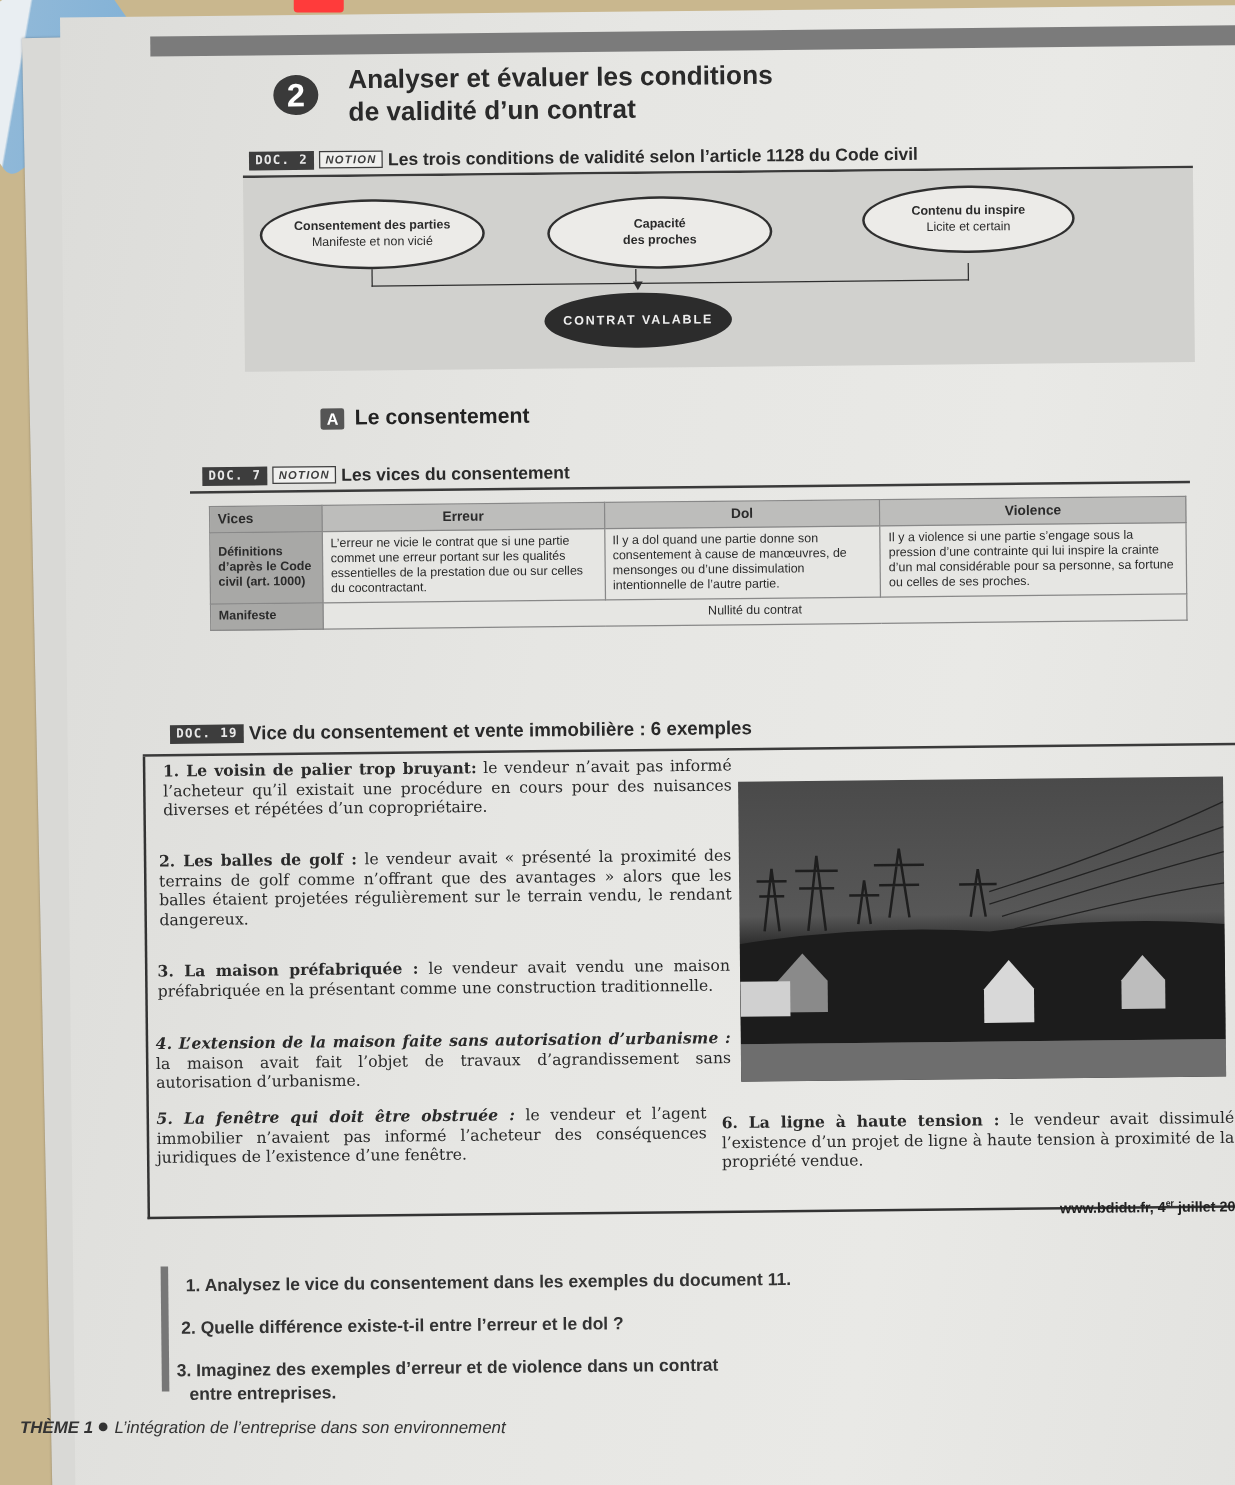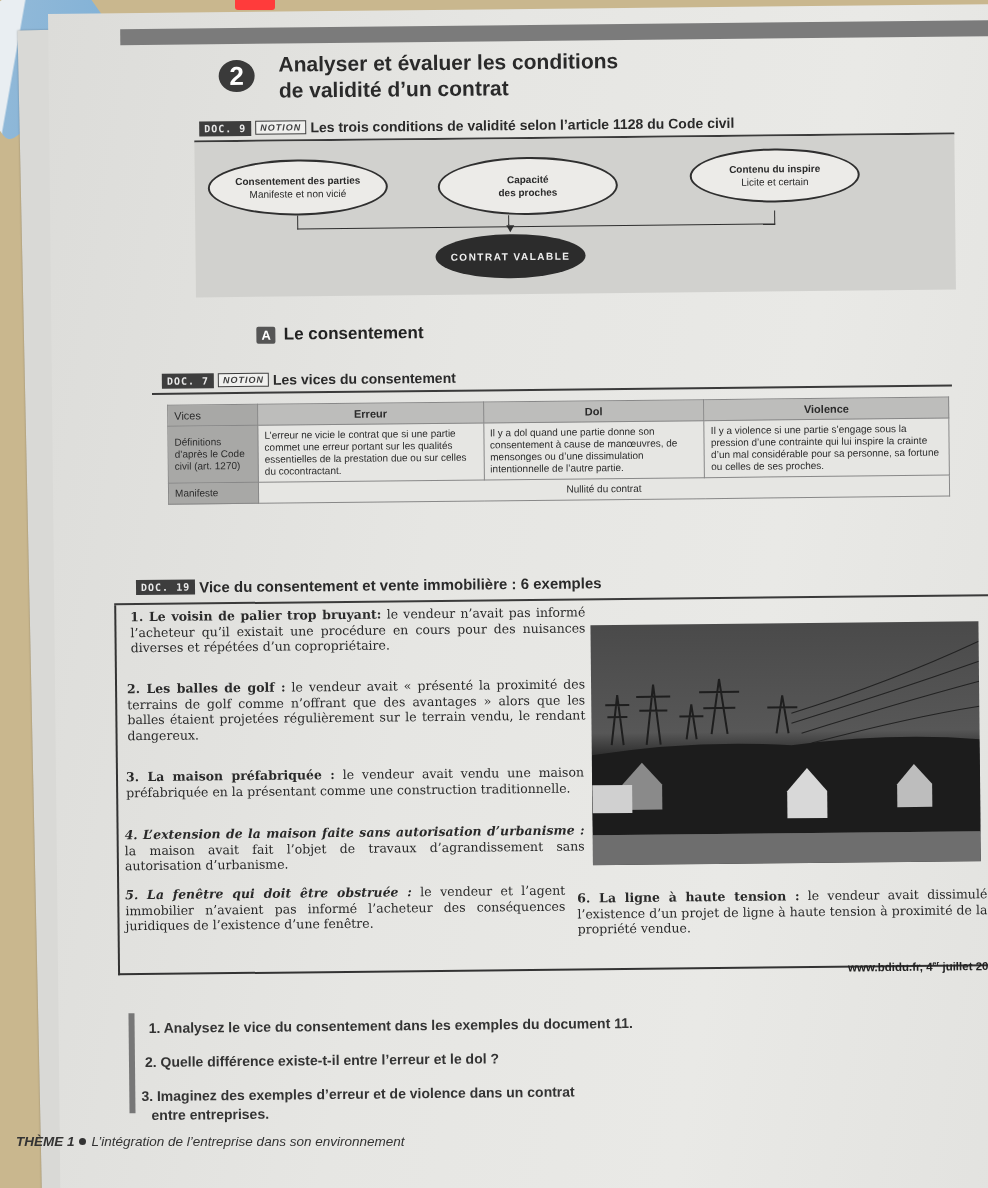--- a/index.html
+++ b/index.html
@@ -85,21 +85,21 @@
   }
   .sub-text { font-weight: bold; font-size: 17px; color: #222; }
 
   
   .vices-table {
     position: absolute; left: 115px; top: 392px; width: 782px;
     border-collapse: collapse; font-size: 10px; line-height: 12px;
   }
   .vices-table td, .vices-table th { border: 1px solid #888; padding: 4px 6px; vertical-align: middle; }
   .vices-table th { background: #bdbdbb; font-weight: bold; font-size: 11px; }
-  .vices-table .rowhead { background: #a8a8a6; font-weight: normal; width: 90px; text-align: left; margin-left: 16px; }
+  .vices-table .rowhead { background: #a8a8a6; font-weight: bold; width: 90px; text-align: left; margin-left: 16px; }
   .vices-table td.cell { background: #e6e6e3; }
   .vices-table td.sanction { background: #e6e6e3; text-align: center; }
 
   
   .doc11-box {
     position: absolute; left: 60px; top: 592px; width: 890px; height: 370px;
     border-left: 2px solid #333; border-bottom: 2px solid #333;
   }
   .example {
     position: absolute; font-family: "DejaVu Serif", serif; font-size: 12.5px;
@@ -137,21 +137,21 @@
 <div class="page">
   <div class="page-topbar"></div>
 
   <div class="section-number">2</div>
   <div class="section-title">
     <div>Analyser et évaluer les conditions</div>
     <div>de validité d’un contrat</div>
   </div>
 
   <div class="doc-header" style="left:150px; top:108px;">
-    <span class="doc-tag">DOC. 9</span>
+    <span class="doc-tag">DOC. 2</span>
     <span class="notion-tag">NOTION</span>
     <span class="doc-title">Les trois conditions de validité selon l’article 1128 du Code civil</span>
   </div>
   <div class="doc-rule" style="left:145px; top:128px; width:760px;"></div>
   <div class="diagram-bg"></div>
   <div class="oval" style="left:158px; top:148px; width:180px; height:56px;">
     <span class="b">Consentement des parties</span>
     <span>Manifeste et non vicié</span>
   </div>
   <div class="oval" style="left:388px; top:148px; width:180px; height:58px;">
@@ -181,21 +181,21 @@
 
   <table class="vices-table">
     <tbody>
         <tr>
       <th class="rowhead">Vices</th>
       <th>Erreur</th>
       <th>Dol</th>
       <th>Violence</th>
     </tr>
     <tr>
-      <td class="rowhead">Définitions d’après le Code civil (art. 1270)</td>
+      <td class="rowhead">Définitions d’après le Code civil (art. 1000)</td>
       <td class="cell">L’erreur ne vicie le contrat que si une partie commet une erreur portant sur les qualités essentielles de la prestation due ou sur celles du cocontractant.</td>
       <td class="cell">Il y a dol quand une partie donne son consentement à cause de manœuvres, de mensonges ou d’une dissimulation intentionnelle de l’autre partie.</td>
       <td class="cell">Il y a violence si une partie s’engage sous la pression d’une contrainte qui lui inspire la crainte d’un mal considérable pour sa personne, sa fortune ou celles de ses proches.</td>
     </tr>
     <tr>
       <td class="rowhead">Manifeste</td>
       <td class="sanction" colspan="3">Nullité du contrat</td>
     </tr>
   </tbody>
     </table>

